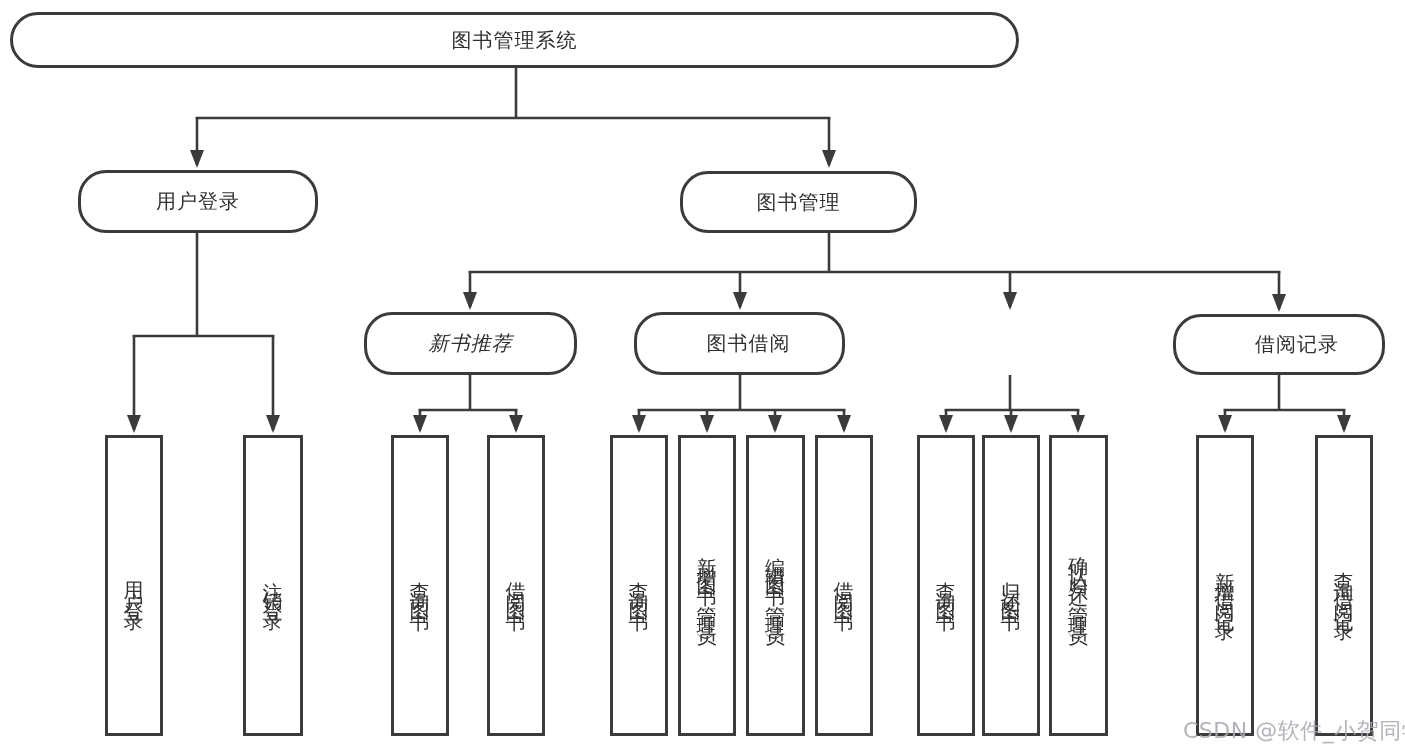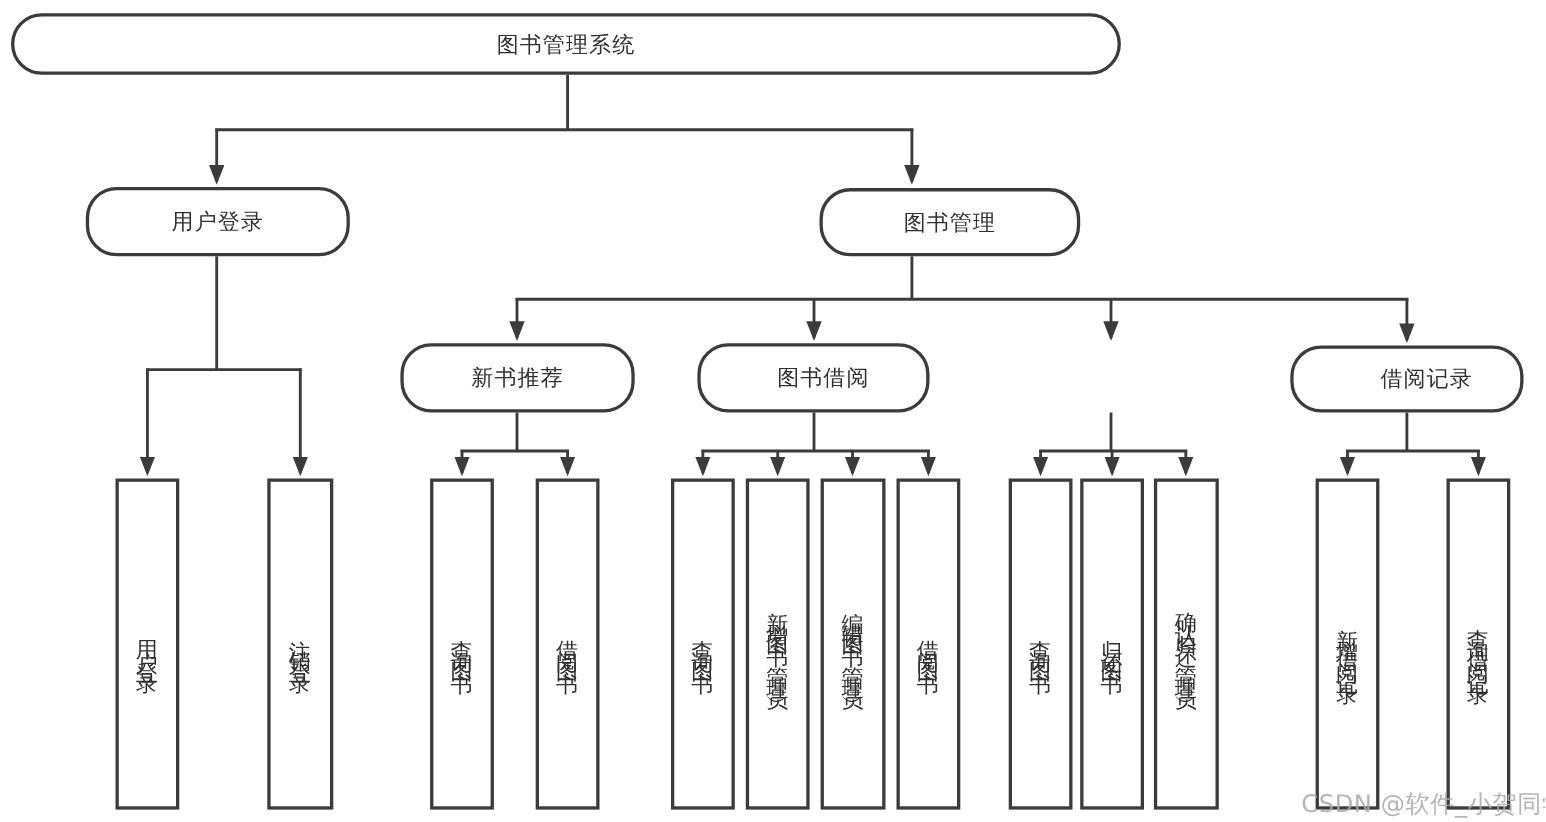--- a/index.html
+++ b/index.html
@@ -100,23 +100,23 @@
       <path d="M1279,375 V410"></path>
       <path d="M1223.7,410 H1345.3"></path>
       <path d="M1225,409 V430" marker-end="url(#arrow)"></path>
       <path d="M1344,409 V430" marker-end="url(#arrow)"></path>
     </g>
   </svg>
 
   <div class="node h" style="left:10px; top:12px; width:1009px; height:56px;">图书管理系统</div>
 
   <div class="node h" style="left:78px; top:170px; width:240px; height:63px;">用户登录</div>
-  <div class="node h" style="left:745px; top:171px; width:237px; height:62px;">图书管理</div>
+  <div class="node h" style="left:680px; top:171px; width:237px; height:62px;">图书管理</div>
 
-  <div class="node h" style="left:364px; top:312px; width:213px; height:63px;">新书推荐</div>
+  <div class="node h" style="left:364px; top:312px; width:213px; height:63px;font-style:italic;">新书推荐</div>
   <div class="node h" style="left:634px; top:312px; width:211px; height:63px;padding-left:18px;">图书借阅</div>
   <div class="node h" style="left:1173px; top:314px; width:212px; height:61px;padding-left:36px;">借阅记录</div>
 
   <div class="node leaf" style="left:105px; top:435px;">
     <span class="vtext">用户登录</span>
   </div>
   <div class="node leaf" style="left:243px; top:435px; width:60px;">
     <span class="vtext">注销登录</span>
   </div>
 

